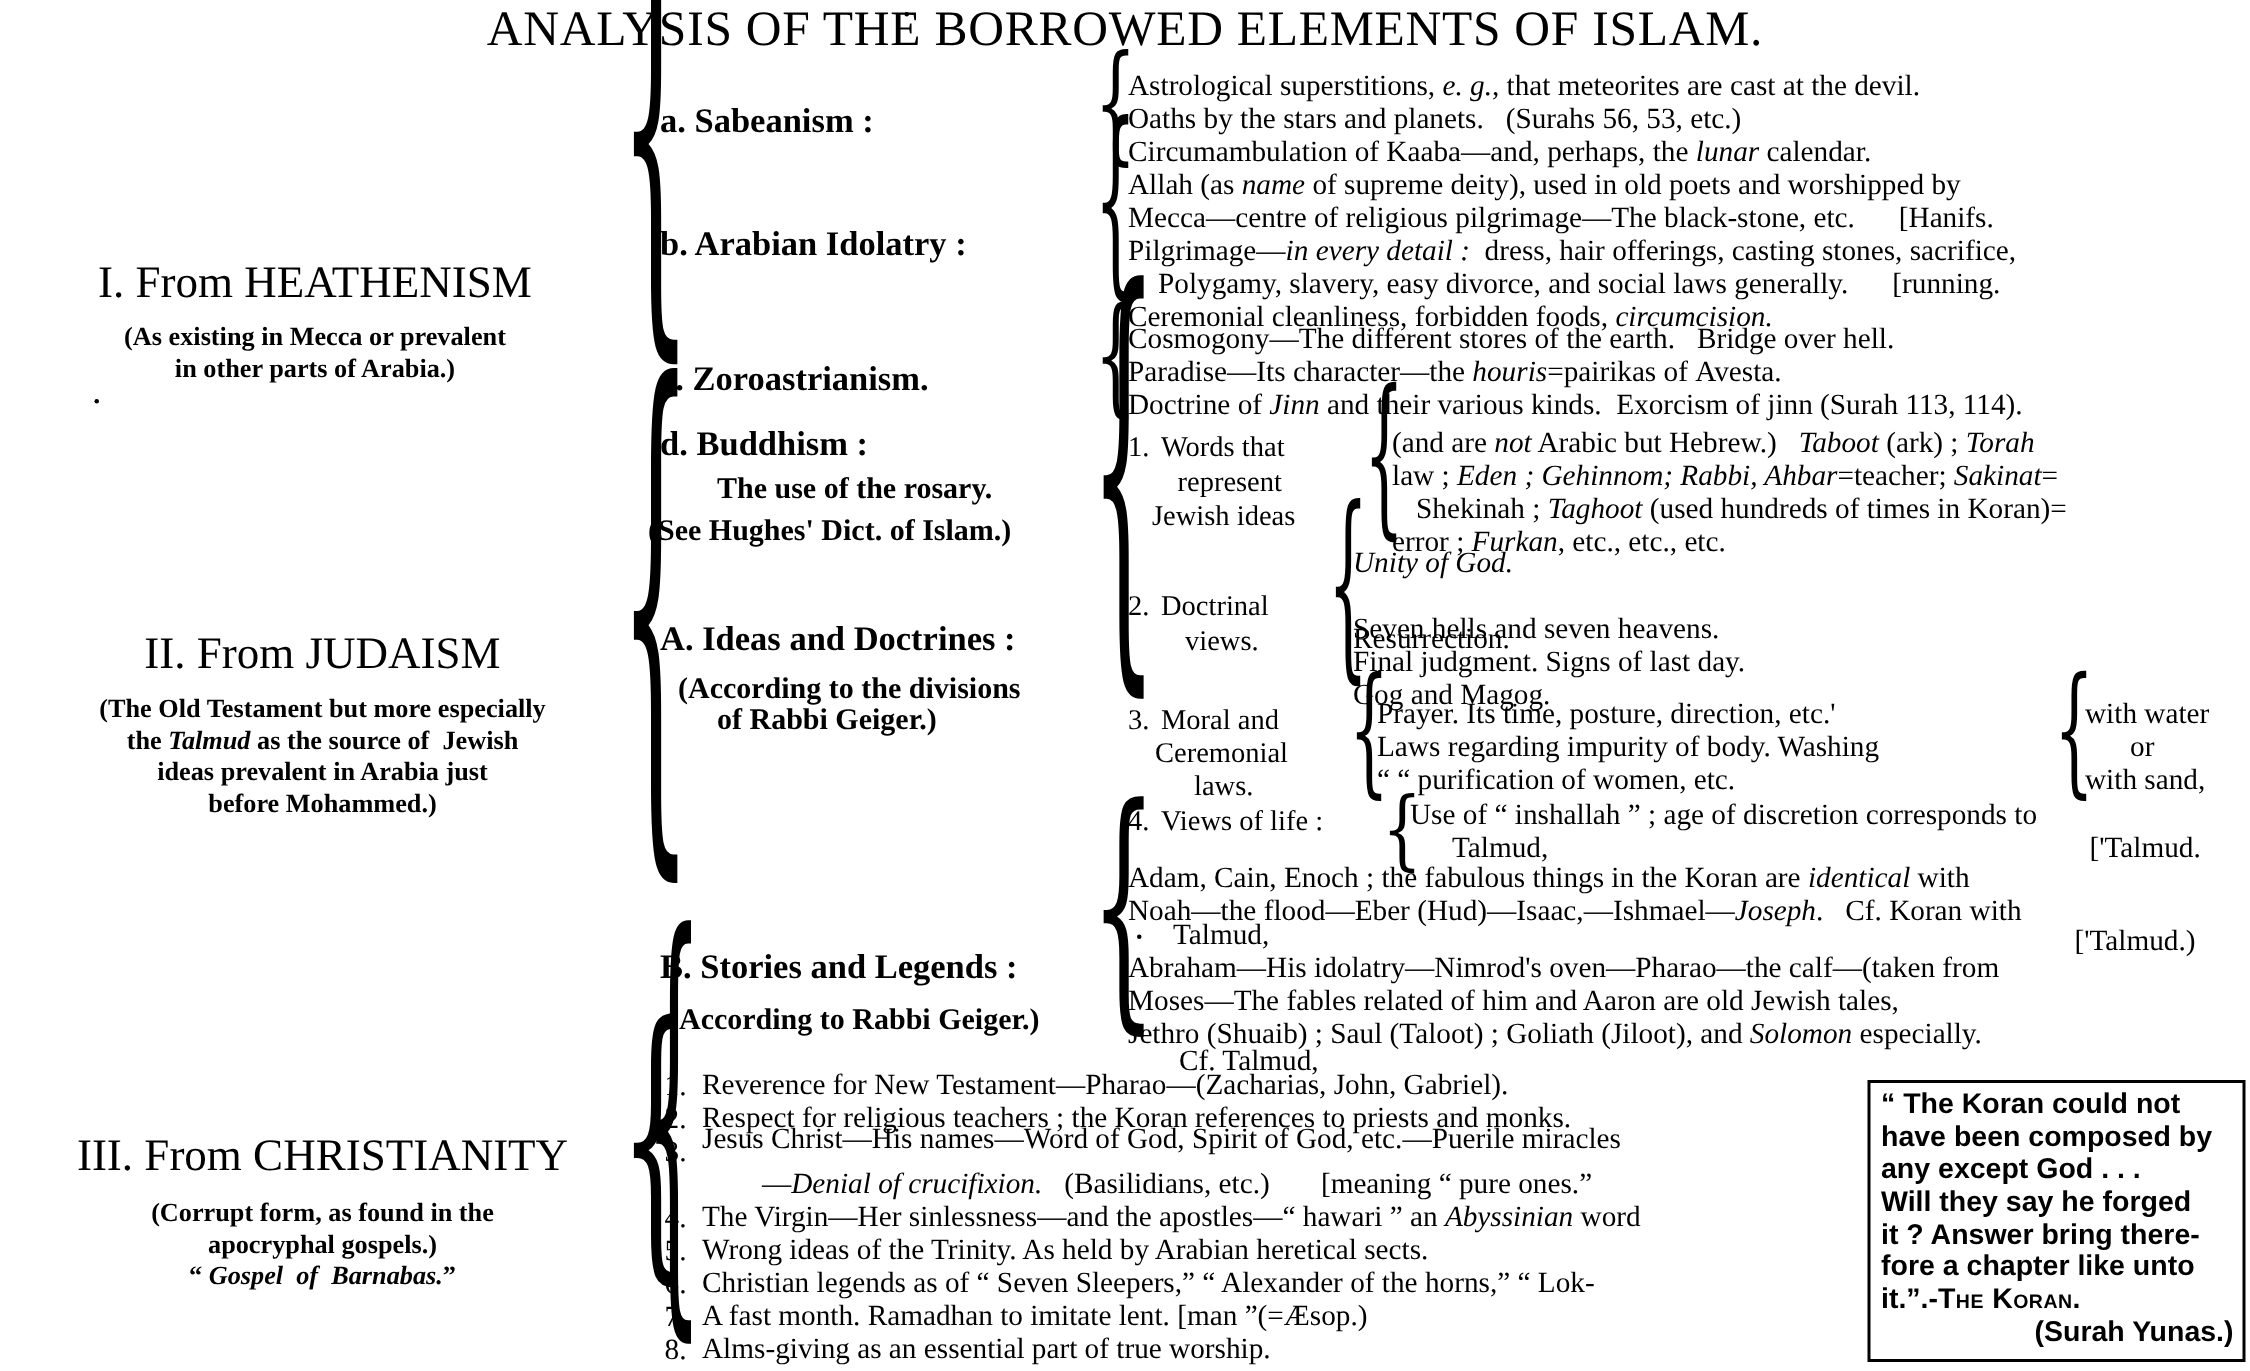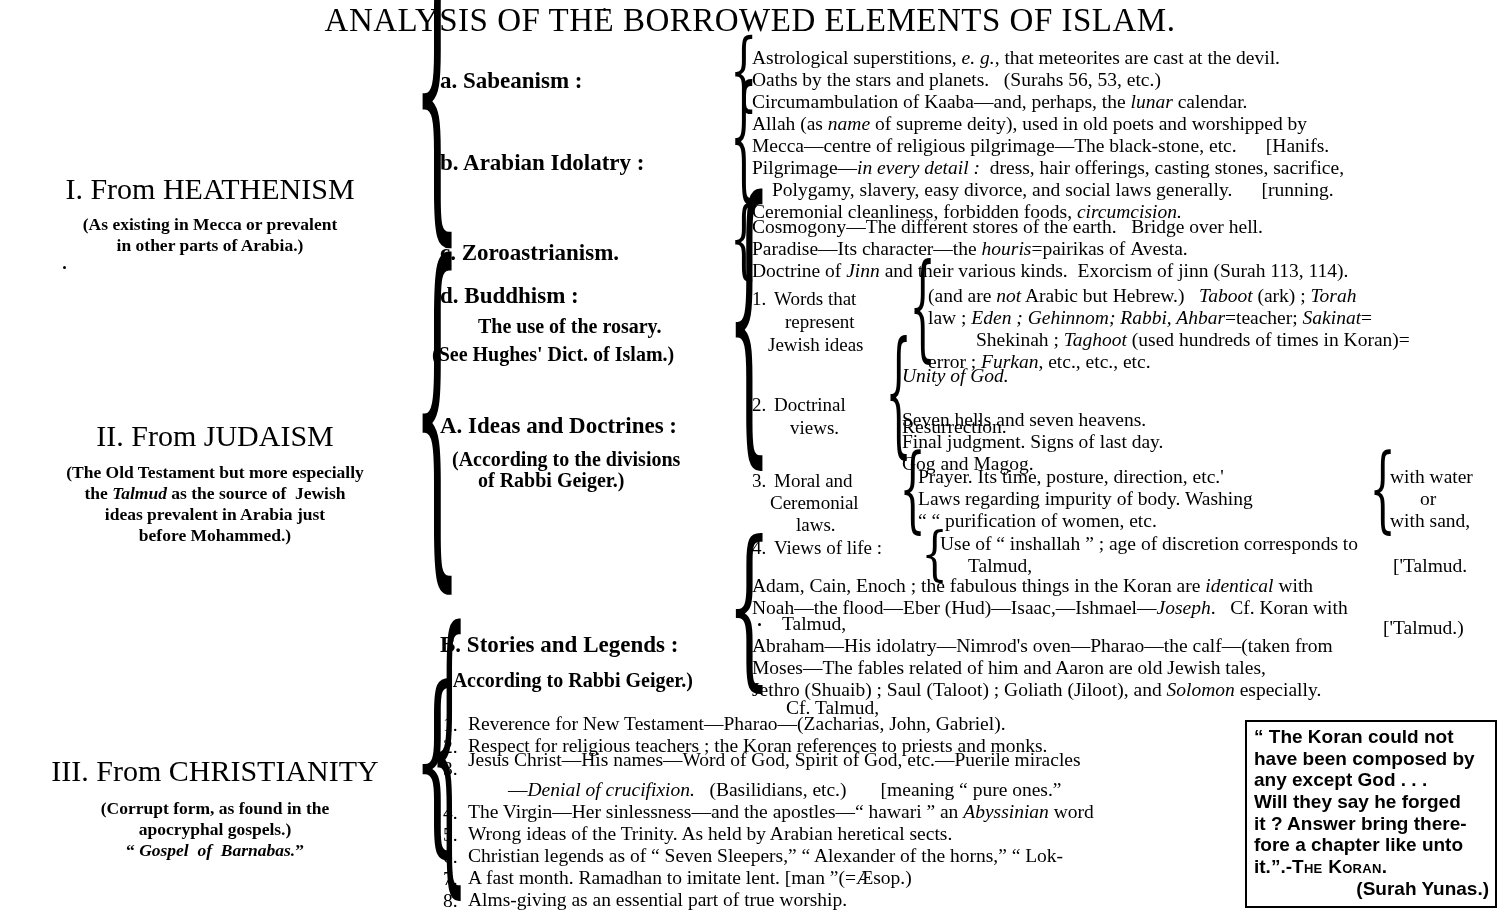--- a/index.html
+++ b/index.html
@@ -124,21 +124,21 @@
   <div class="t midsub" style="left:478px;top:469px;">of Rabbi Geiger.)</div>
   <div class="brace" style="left:730px;top:284px;font-size:60px;transform:scaleY(5.1) scaleX(1.15);">{</div>
 
   <div class="t numlabel" style="left:752px;top:288px;">1.</div>
   <div class="t numlabel" style="left:774px;top:288px;">Words  that</div>
   <div class="t numlabel" style="left:785px;top:311px;">represent</div>
   <div class="t numlabel" style="left:768px;top:334px;">Jewish ideas</div>
   <div class="brace" style="left:910px;top:285px;font-size:40px;transform:scaleY(2.9) scaleX(1.05);">{</div>
   <div class="t line" style="left:928px;top:286px;">(and are <i>not</i> Arabic but Hebrew.)&nbsp;&nbsp; <i>Taboot</i> (ark) ; <i>Torah</i></div>
   <div class="t line" style="left:928px;top:308px;">law ; <i>Eden ; Gehinnom; Rabbi, Ahbar</i>=teacher; <i>Sakinat</i>=</div>
-  <div class="t line" style="left:976px;top:330px;">Shekinah ; <i>Taghoot</i> (used hundreds of times in Koran)=</div>
+  <div class="t line" style="left:944px;top:330px;">Shekinah ; <i>Taghoot</i> (used hundreds of times in Koran)=</div>
   <div class="t line" style="left:928px;top:352px;">error ; <i>Furkan</i>, etc., etc., etc.</div>
 
   <div class="t numlabel" style="left:752px;top:394px;">2.</div>
   <div class="t numlabel" style="left:774px;top:394px;">Doctrinal</div>
   <div class="t numlabel" style="left:790px;top:417px;font-family:Liberation Serif, serif;">views.</div>
   <div class="brace" style="left:886px;top:371px;font-size:40px;transform:scaleY(3.4) scaleX(1.05);">{</div>
   <div class="t line" style="left:902px;top:366px;"><i>Unity of God.</i></div>
   <div class="t line" style="left:902px;top:388px;margin-top:29px;">Resurrection.</div>
   <div class="t line" style="left:902px;top:410px;">Seven hells and seven heavens.</div>
   <div class="t line" style="left:902px;top:432px;">Final judgment.   Signs of last day.</div>

